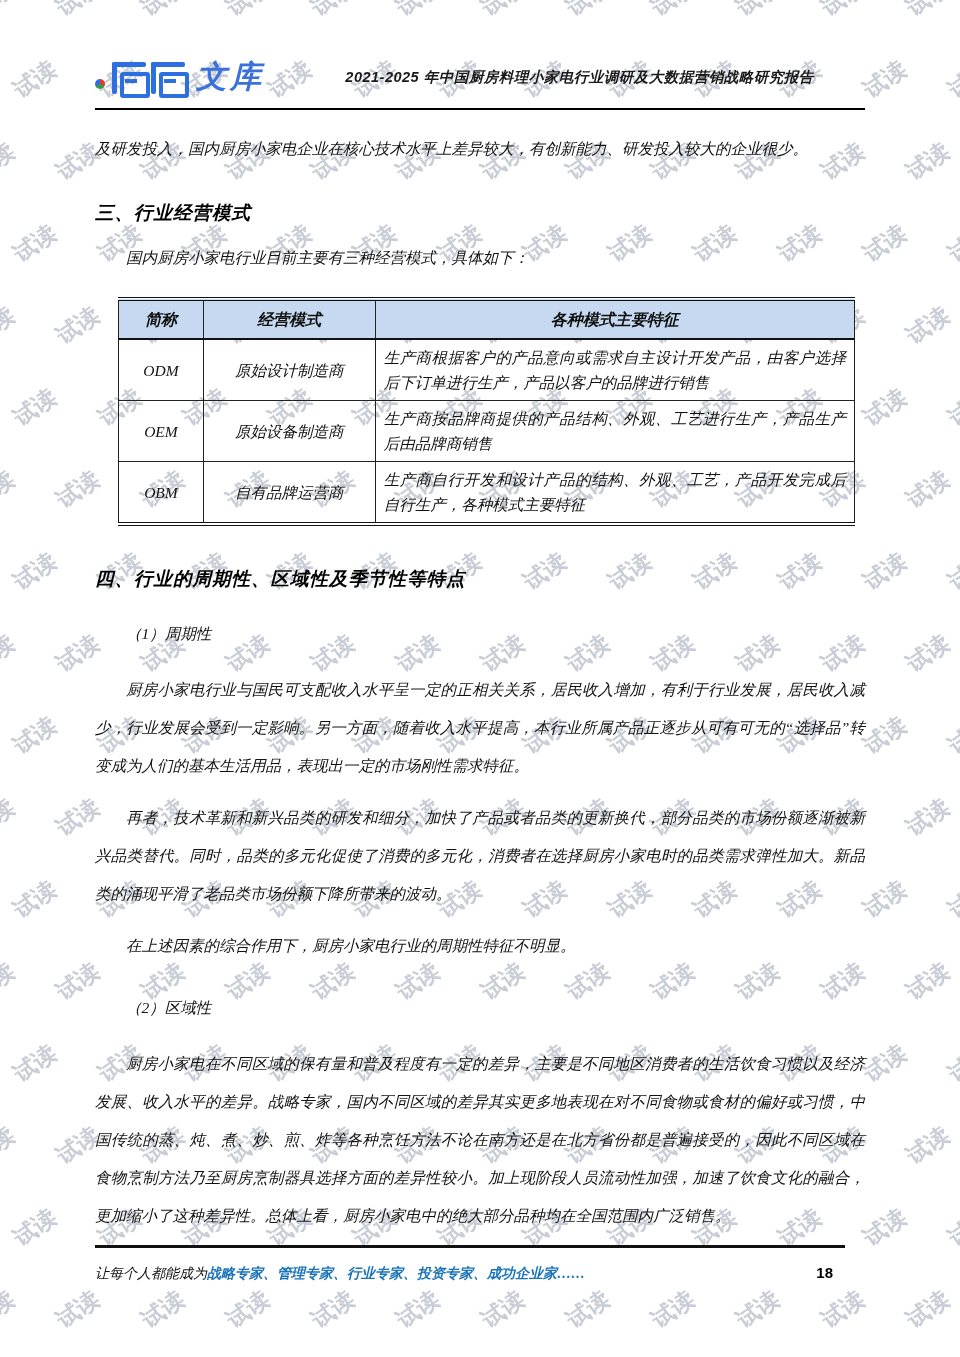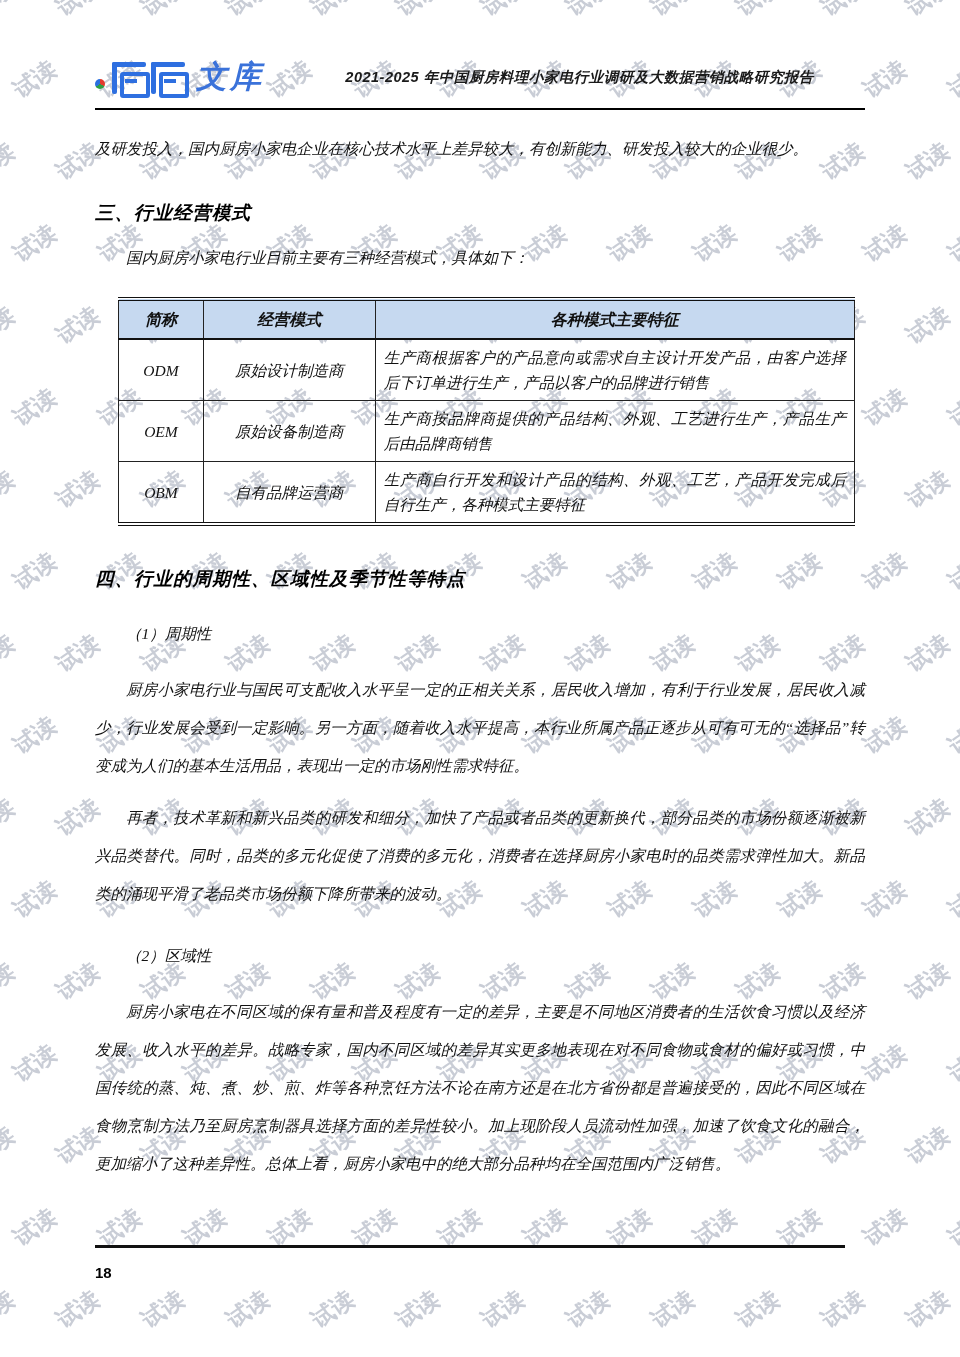--- a/index.html
+++ b/index.html
@@ -371,22 +371,26 @@
           <td class="c-left">生产商自行开发和设计产品的结构、外观、工艺，产品开发完成后自行生产，各种模式主要特征</td>
         </tr>
       </tbody>
     </table>
 
     <h2 class="sec-heading" style="margin-top:40px;">四、行业的周期性、区域性及季节性等特点</h2>
 
     <p class="para indent sub-label">（1）周期性</p>
     <p class="para indent" style="margin-top:18px;">厨房小家电行业与国民可支配收入水平呈一定的正相关关系，居民收入增加，有利于行业发展，居民收入减少，行业发展会受到一定影响。另一方面，随着收入水平提高，本行业所属产品正逐步从可有可无的“选择品”转变成为人们的基本生活用品，表现出一定的市场刚性需求特征。</p>
     <p class="para indent">再者，技术革新和新兴品类的研发和细分，加快了产品或者品类的更新换代，部分品类的市场份额逐渐被新兴品类替代。同时，品类的多元化促使了消费的多元化，消费者在选择厨房小家电时的品类需求弹性加大。新品类的涌现平滑了老品类市场份额下降所带来的波动。</p>
+    <p class="para indent">在上述因素的综合作用下，厨房小家电行业的周期性特征不明显。</p>
 
     <p class="para indent sub-label">（2）区域性</p>
     <p class="para indent" style="margin-top:18px;">厨房小家电在不同区域的保有量和普及程度有一定的差异，主要是不同地区消费者的生活饮食习惯以及经济发展、收入水平的差异。战略专家，国内不同区域的差异其实更多地表现在对不同食物或食材的偏好或习惯，中国传统的蒸、炖、煮、炒、煎、炸等各种烹饪方法不论在南方还是在北方省份都是普遍接受的，因此不同区域在食物烹制方法乃至厨房烹制器具选择方面的差异性较小。加上现阶段人员流动性加强，加速了饮食文化的融合，更加缩小了这种差异性。总体上看，厨房小家电中的绝大部分品种均在全国范围内广泛销售。</p>
 
   </div>
 
   <div id="footer">
+    <div id="footer-slogan">
+      <span>让每个人都能成为</span><span class="hl" id="slogan-hl" style="color: rgb(27, 116, 184);">战略专家、管理专家、行业专家、投资专家、成功企业家……</span>
+    </div>
     <div id="page-number">18</div>
   </div>
 </div>
 
 </body></html>

